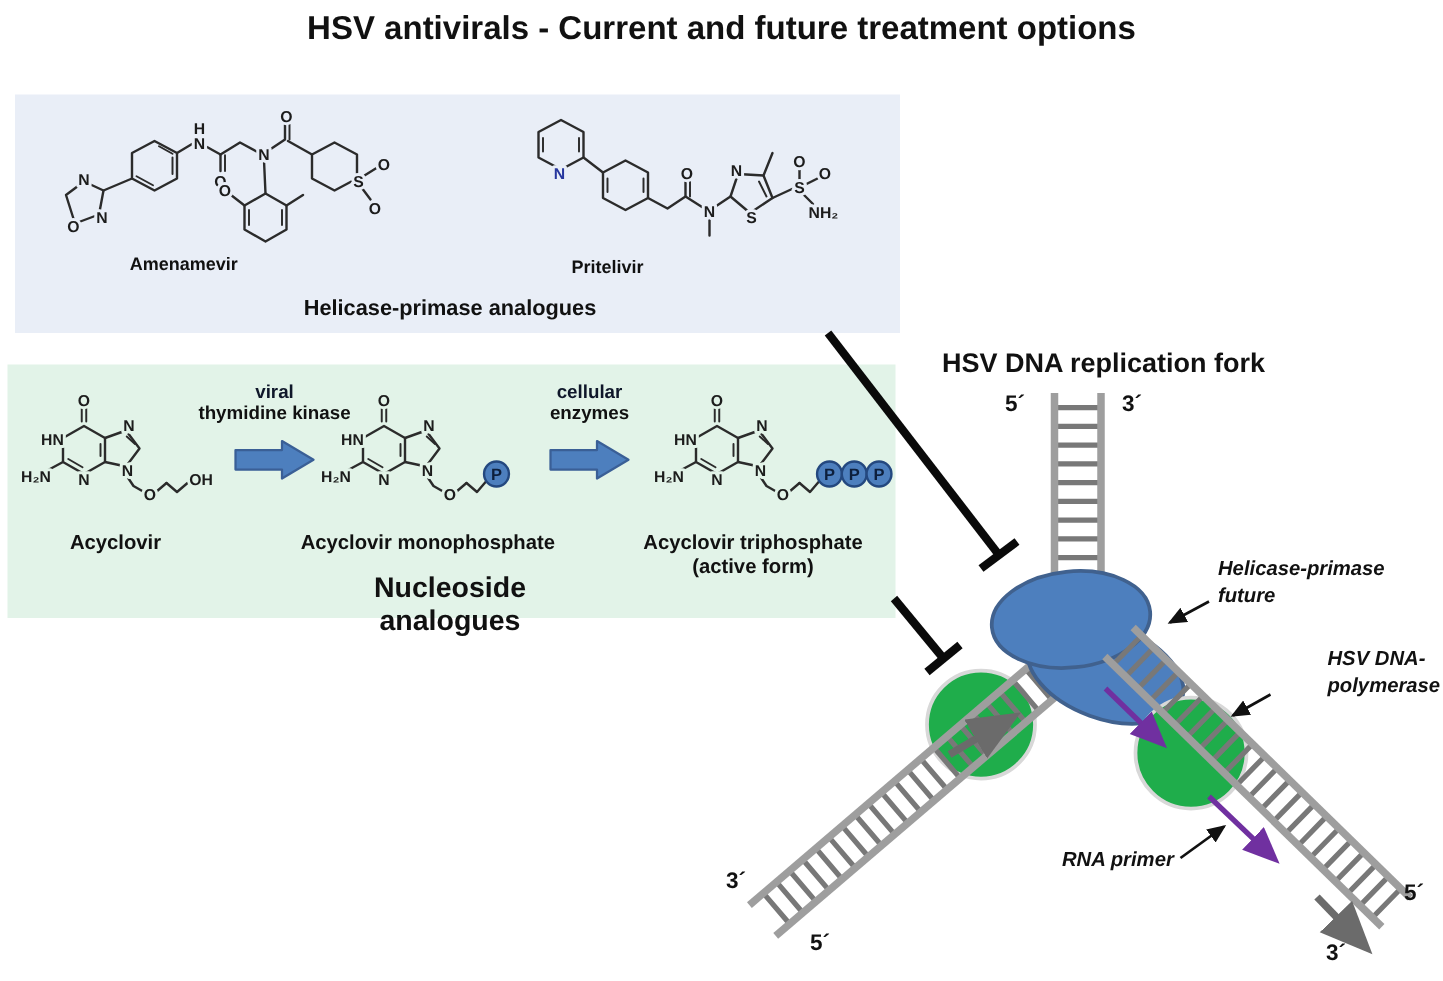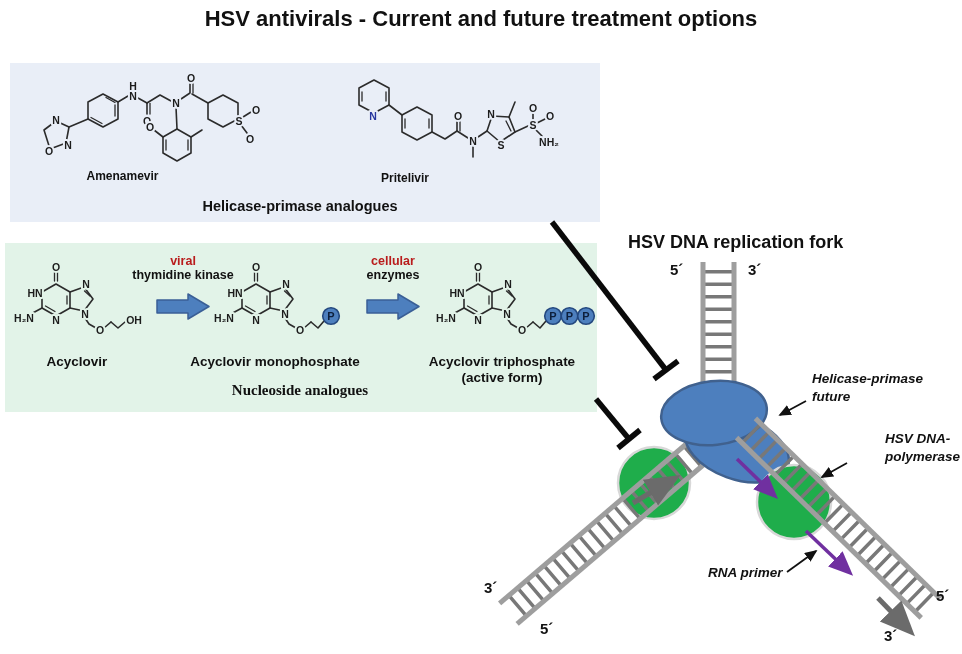--- a/index.html
+++ b/index.html
@@ -8,21 +8,21 @@
   .panel{position:absolute;}
   #panel-helicase{left:10px;top:63px;width:590px;height:159px;background:#e9eef7;}
   #panel-nucleoside{left:5px;top:243px;width:592px;height:169px;background:#e2f3e8;}
   svg.overlay{position:absolute;left:0;top:0;pointer-events:none;}
   .lbl{position:absolute;font-weight:bold;color:#111;white-space:nowrap;}
   .ctr{text-align:center;white-space:normal;}
   .title{left:0;right:0;top:6px;font-size:22px;text-align:center;}
   .cmpd{font-size:12px;}
   .caption{font-size:14.5px;}
   .step{font-size:12.5px;line-height:14px;text-align:center;}
-  .step .em{color:#b91c1c;display:block;}
+  .step .em{color:#0f172a;display:block;}
   .forktitle{font-size:18px;}
   .anno{font-size:13.5px;line-height:18px;font-style:italic;}
   .prime{font-size:15px;}
   
   .bond{stroke:#2b2b2b;stroke-width:1.6;fill:none;stroke-linecap:round;stroke-linejoin:round;}
   .bond2{stroke:#2b2b2b;stroke-width:1.3;fill:none;stroke-linecap:round;}
   .atom{font:bold 10.5px "Liberation Sans",sans-serif;fill:#1c1c1c;text-anchor:middle;paint-order:stroke;stroke-linejoin:round;}
   .hb{stroke:#e9eef7;stroke-width:4px;}
   .hg{stroke:#e2f3e8;stroke-width:4px;}
   .atom.blue{fill:#27369e;}
@@ -202,24 +202,24 @@
     <line class="thin" x1="787" y1="572" x2="816" y2="551" marker-end="url(#ah-black)"></line>
   </svg>
 
   <div class="lbl title">HSV antivirals - Current and future treatment options</div>
 
   <div class="lbl cmpd ctr" style="left:50px;top:169px;width:145px;">Amenamevir</div>
   <div class="lbl cmpd ctr" style="left:340px;top:171px;width:130px;">Pritelivir</div>
   <div class="lbl caption ctr" style="left:150px;top:198px;width:300px;">Helicase-primase analogues</div>
 
   <div class="lbl cmpd ctr" style="left:22px;top:354px;width:110px;font-size:13.5px;">Acyclovir</div>
-  <div class="lbl cmpd ctr" style="left:180px;top:354px;width:190px;font-size:13.5px;">Acyclovir monophosphate</div>
+  <div class="lbl cmpd ctr" style="left:180px;top:354px;width:190px;font-size:13.5px;text-align:right;">Acyclovir monophosphate</div>
   <div class="lbl cmpd ctr" style="left:412px;top:354px;width:180px;font-size:13.5px;">Acyclovir triphosphate</div>
   <div class="lbl cmpd ctr" style="left:412px;top:370px;width:180px;font-size:13.5px;">(active form)</div>
-  <div class="lbl caption ctr" style="left:200px;top:382px;width:200px;font-size:15px;font-family:Liberation Serif, serif;">Nucleoside analogues</div>
+  <div class="lbl caption ctr" style="left:200px;top:382px;width:200px;font-size:19px;">Nucleoside analogues</div>
 
   <div class="lbl step" style="left:118px;top:254px;width:130px;">
     <span class="em">viral</span><span>thymidine kinase</span>
   </div>
   <div class="lbl step" style="left:328px;top:254px;width:130px;">
     <span class="em">cellular</span><span>enzymes</span>
   </div>
 
   <div class="lbl forktitle" style="left:628px;top:232px;">HSV DNA replication fork</div>
 

